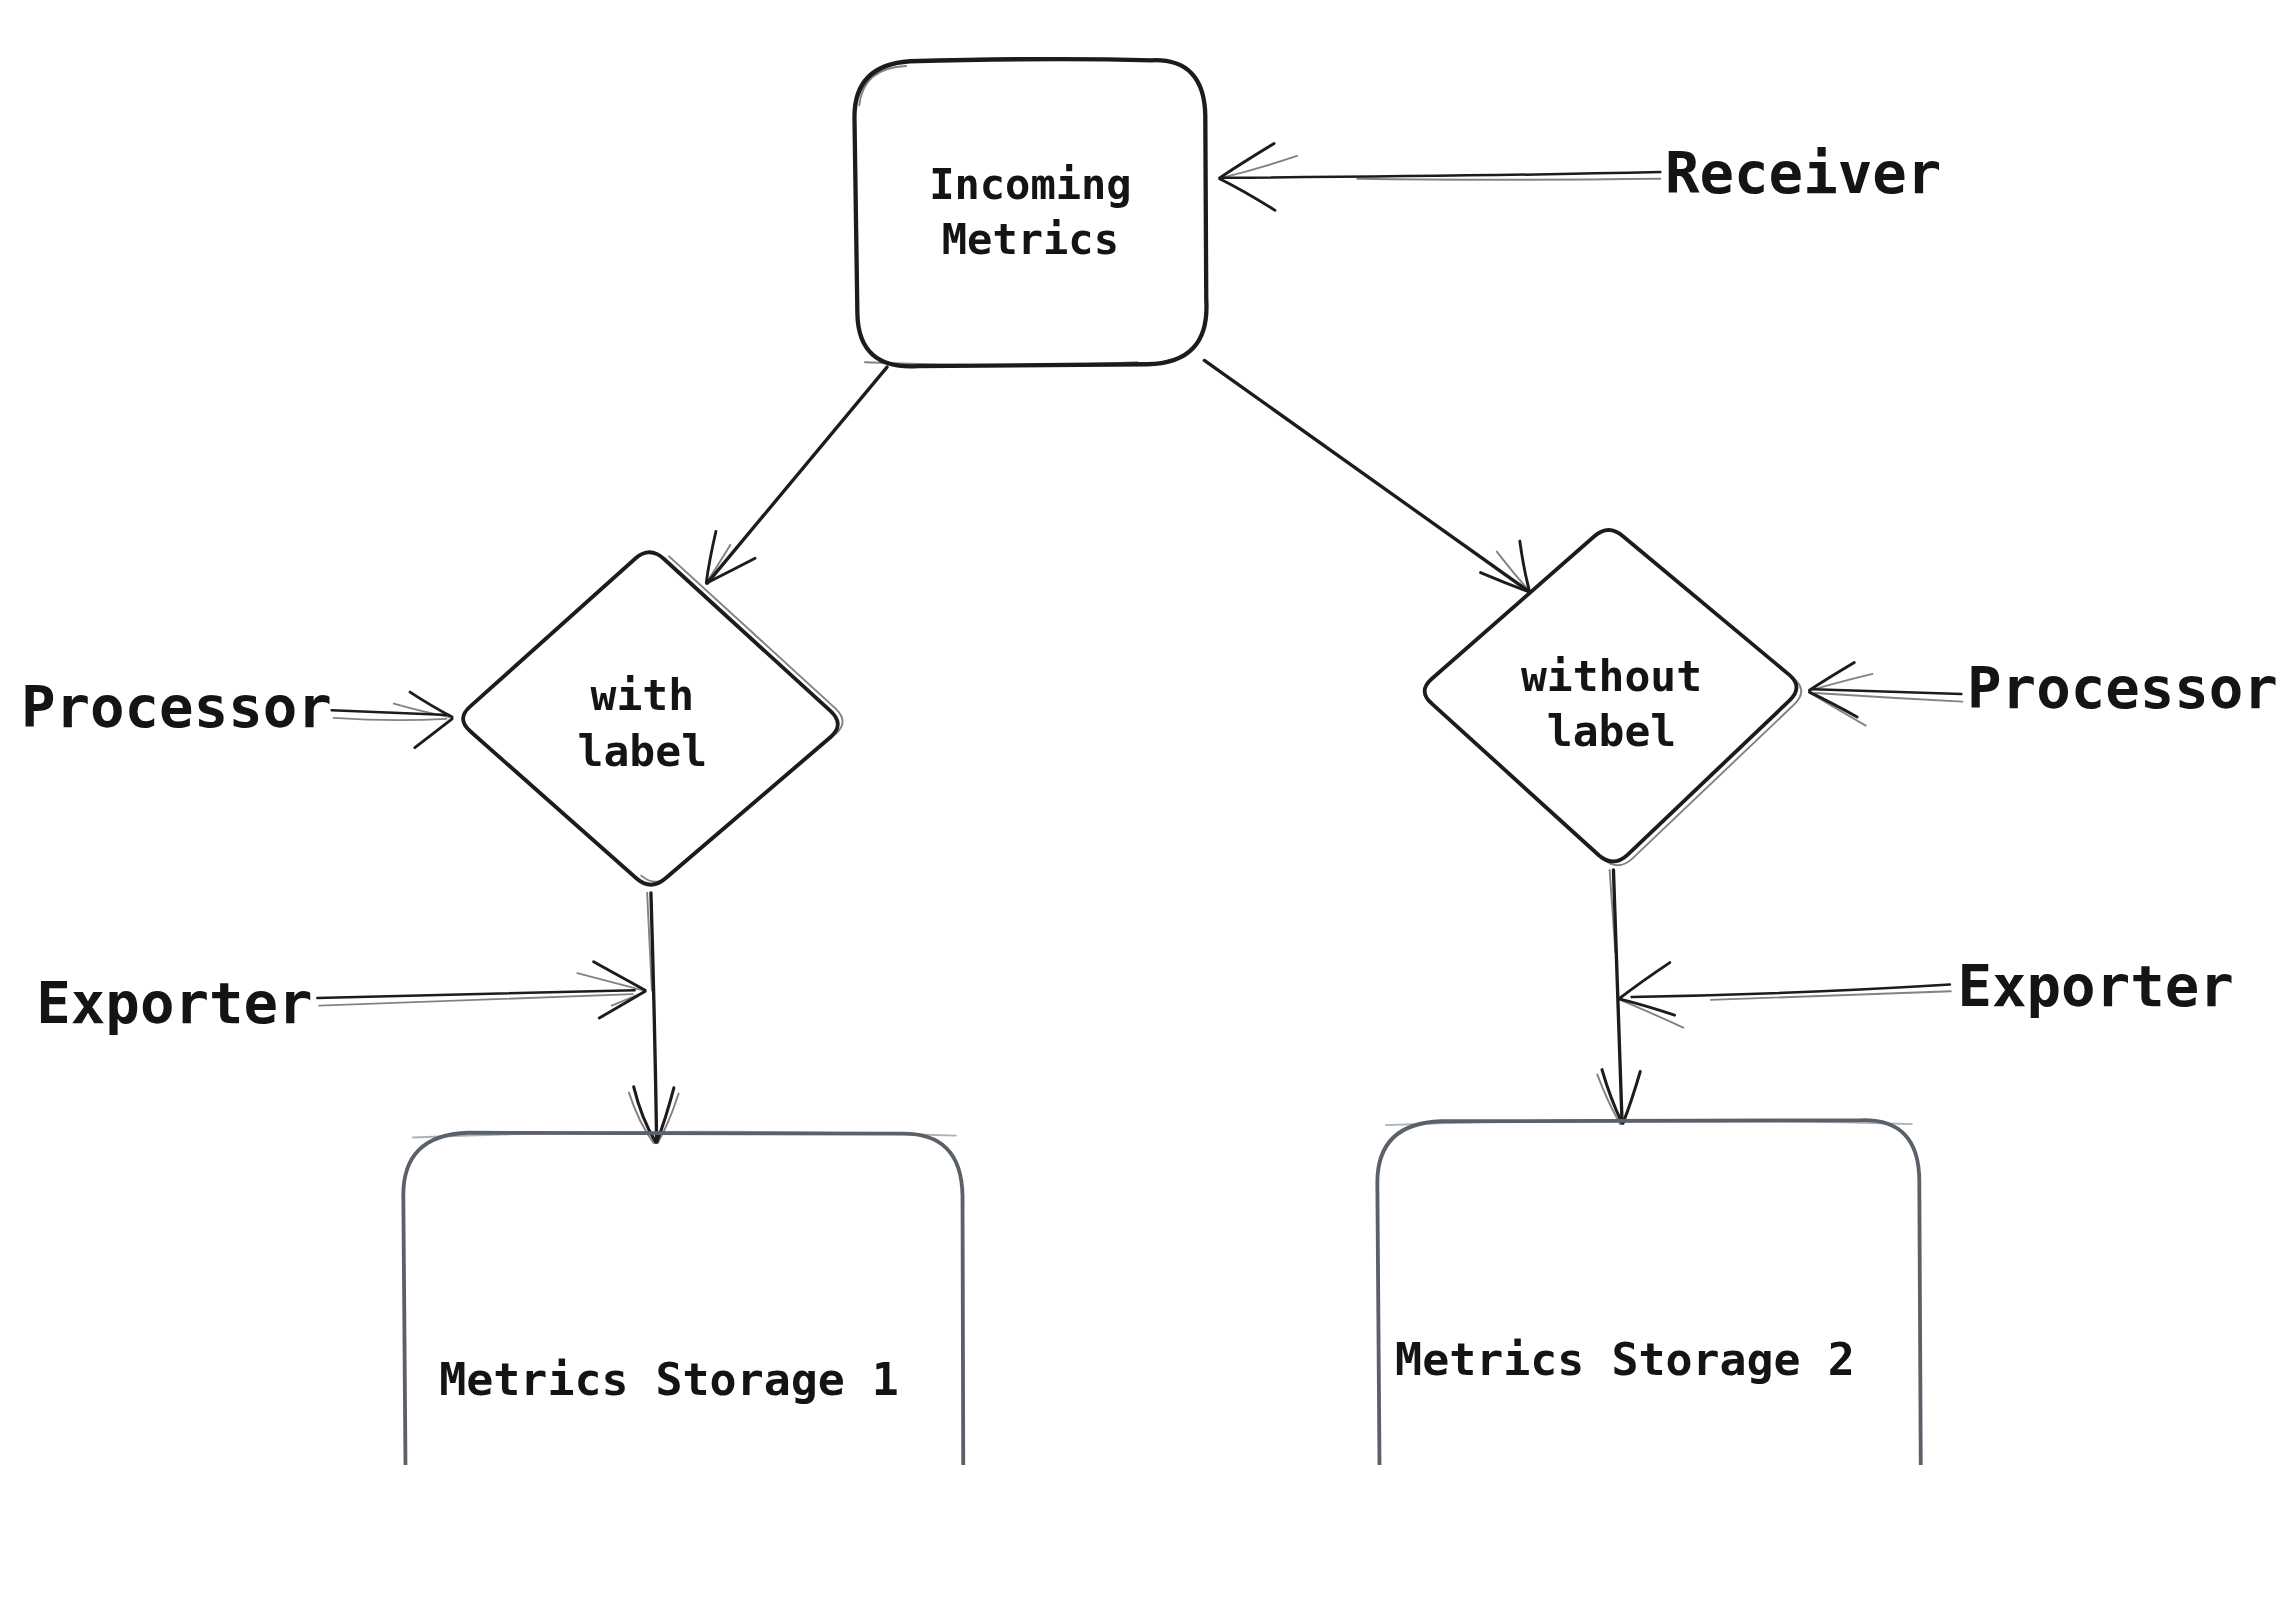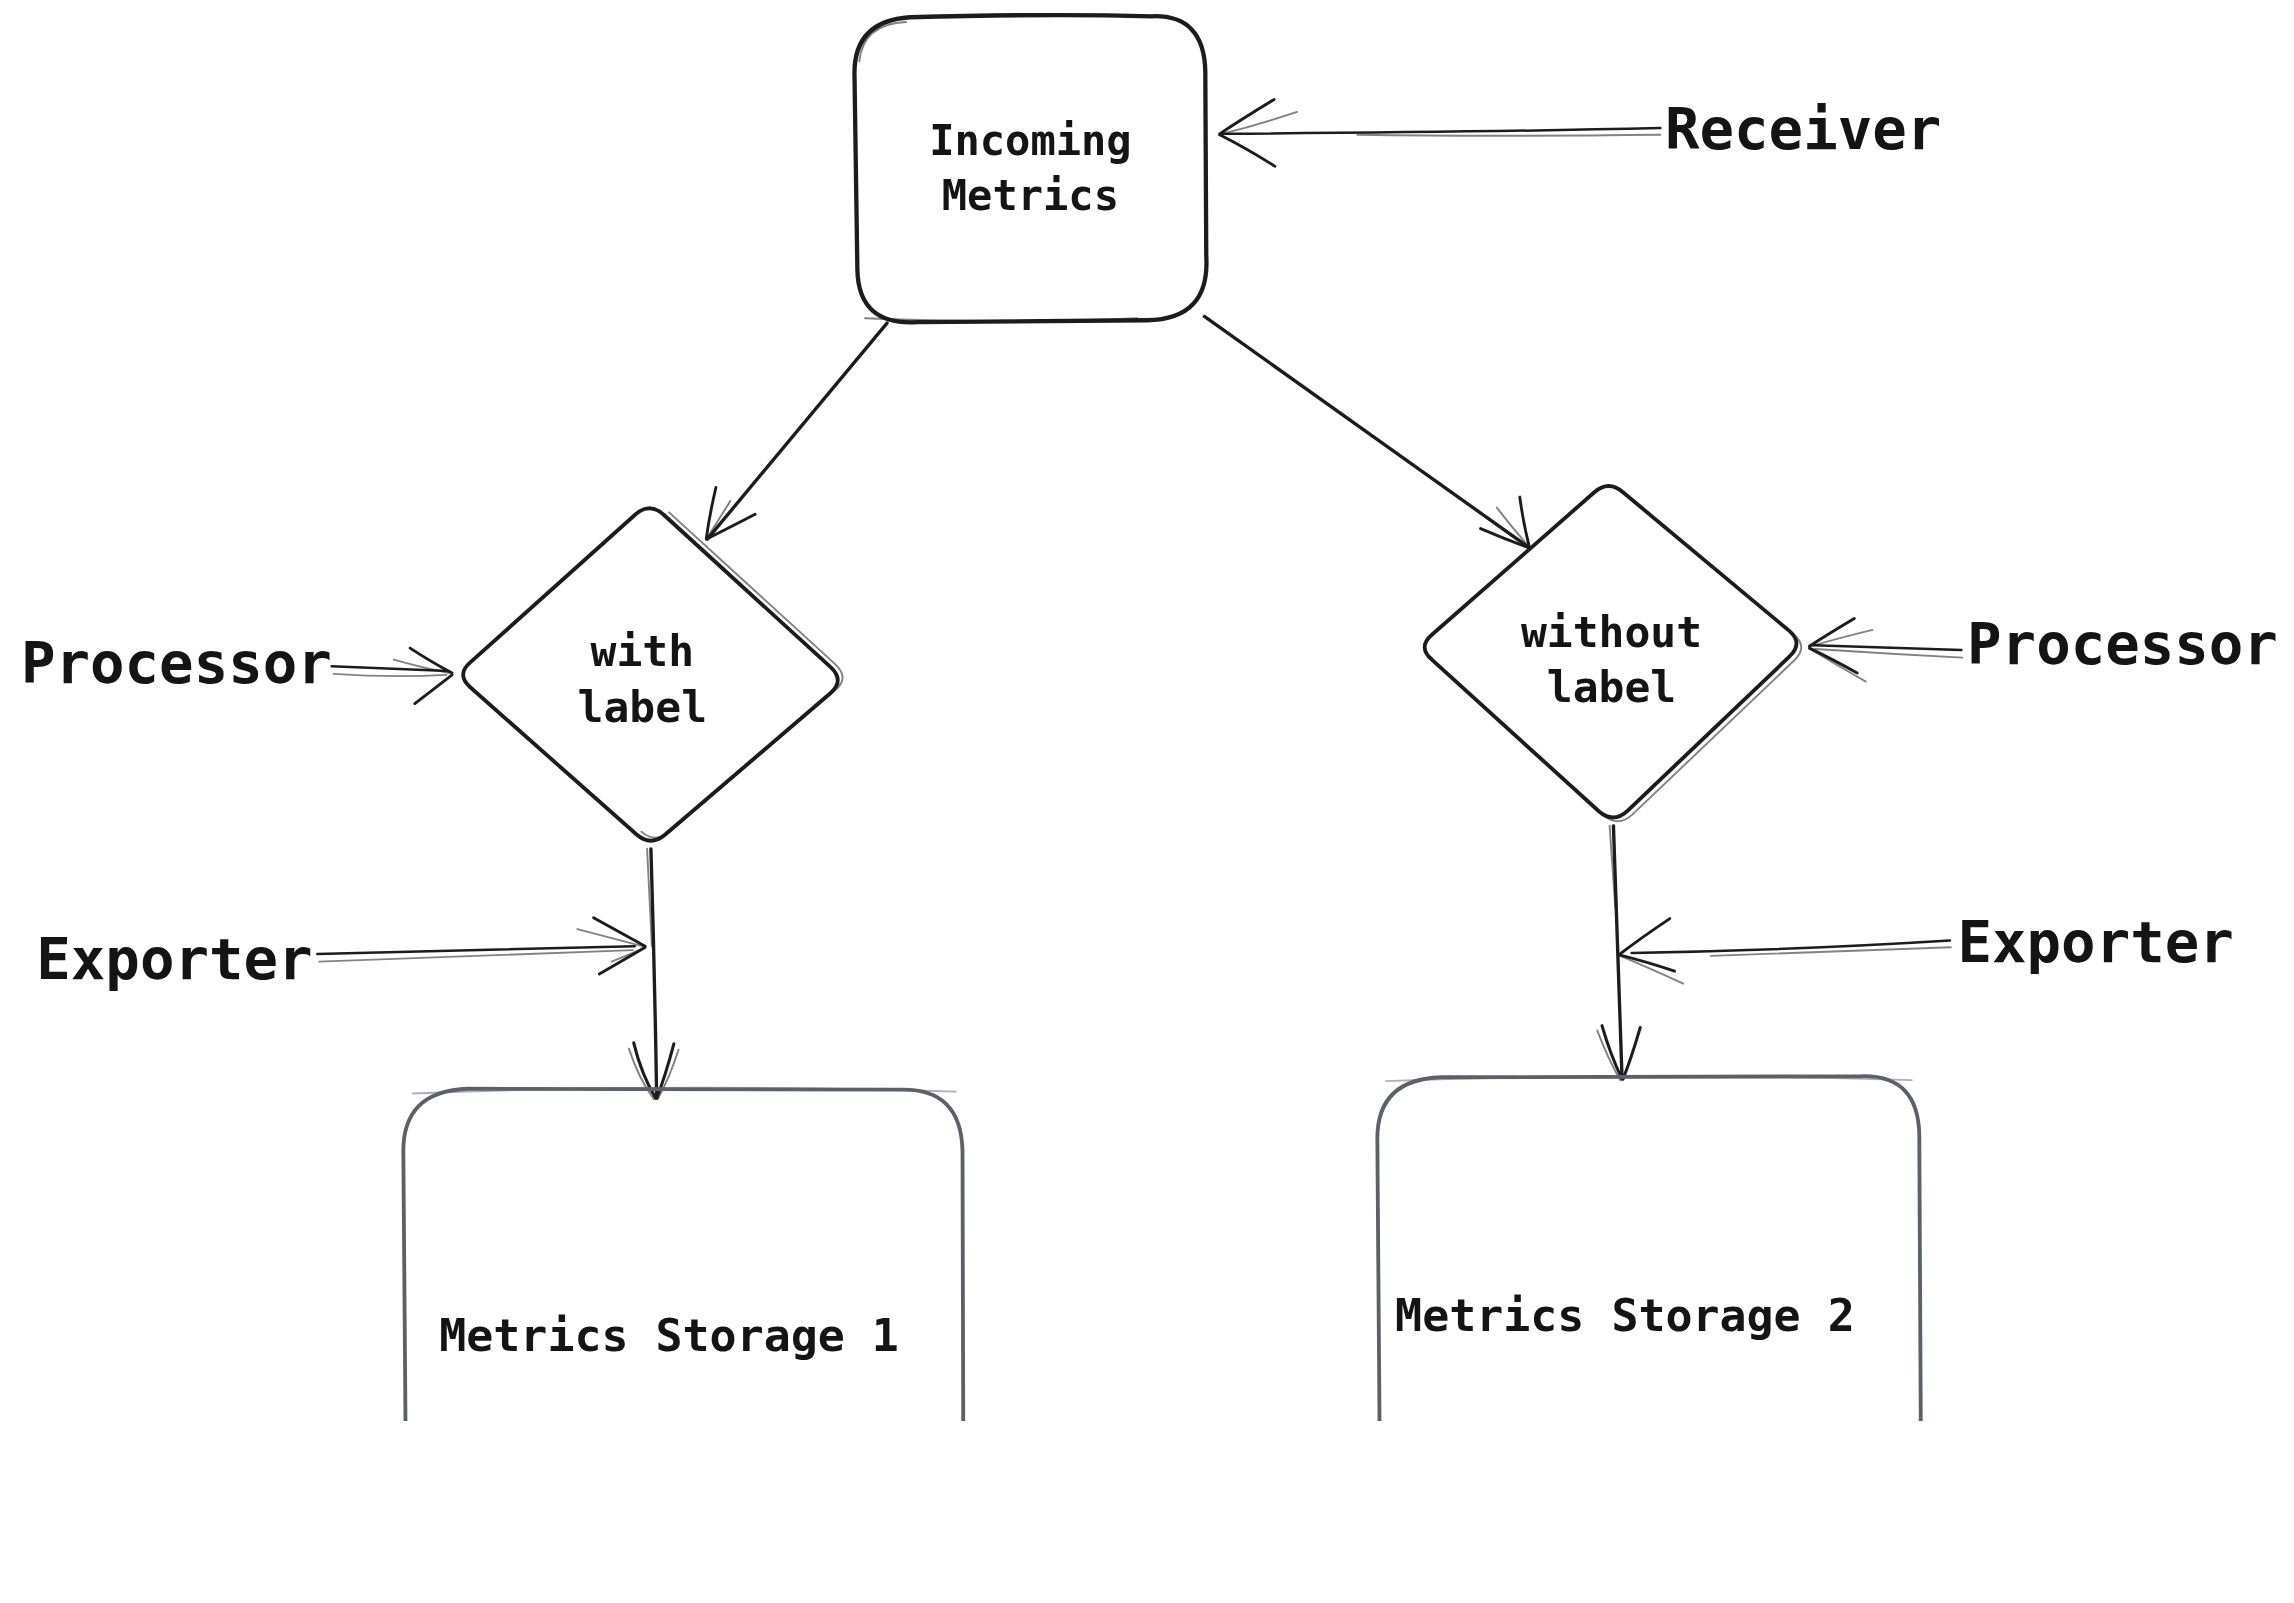--- a/index.html
+++ b/index.html
@@ -6,20 +6,21 @@
     margin: 0;
     padding: 0;
     background: #ffffff;
   }
   .canvas {
     position: relative;
     width: 2294px;
     height: 1421px;
     background: #ffffff;
     overflow: hidden;
+    margin-top: 44px;
   }
   svg { display: block; }
   text {
     font-family: "DejaVu Sans Mono", "Liberation Mono", monospace;
     font-weight: 700;
     fill: #141417;
   }
   .lbl-side    { font-size: 60px; }
   .lbl-node    { font-size: 44px; }
   .lbl-diamond { font-size: 45px; }

